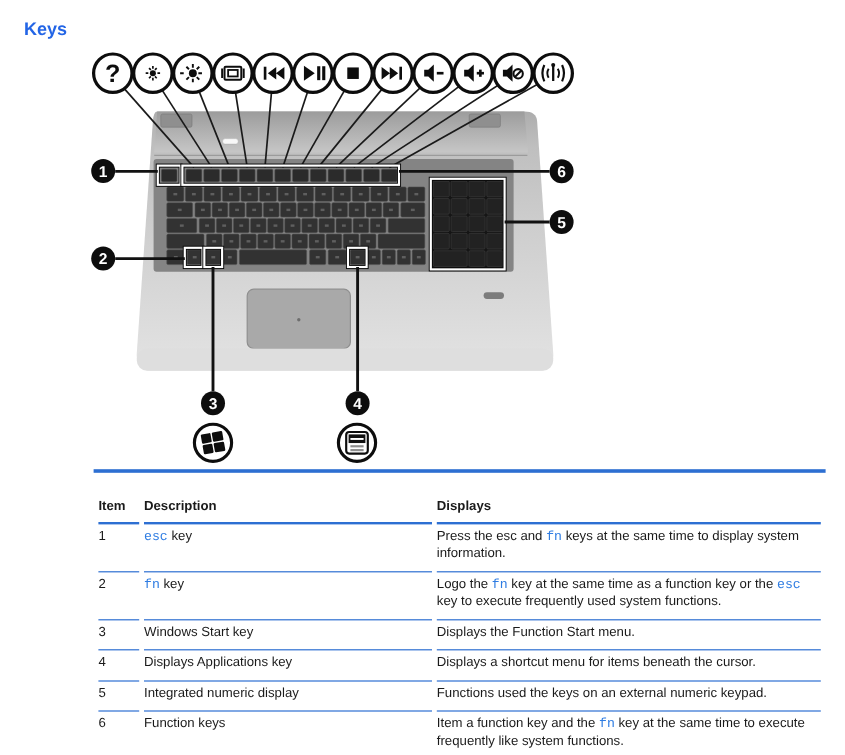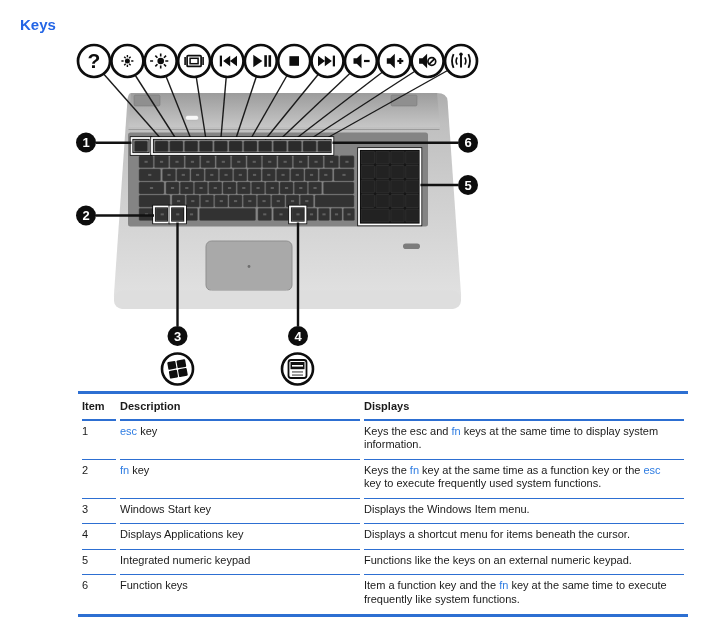--- a/index.html
+++ b/index.html
@@ -5,24 +5,24 @@
   html,body{margin:0;padding:0;background:#fff;}
   .page{position:relative;width:704px;height:629px;background:#fff;overflow:hidden;
         font-family:"Liberation Sans",sans-serif;}
   .title{position:absolute;left:20px;top:6px;font-size:15px;font-weight:bold;color:#2365e6;margin-top:10px;}
   svg.illus{position:absolute;left:0;top:0;font-family:"Liberation Sans",sans-serif;}
   .tablewrap{position:absolute;left:78px;top:391px;width:610px;
              border-top:3px solid #2d6fd2;border-bottom:3px solid #2d6fd2;}
   table.keys{width:100%;border-collapse:separate;border-spacing:4px 0;
              font-size:11px;line-height:13.5px;color:#1a1a1a;}
   table.keys th{font-weight:bold;text-align:left;vertical-align:top;
-                border-bottom:2px solid #2d6fd2;padding:6px 2px 5px 0;}
+                border-bottom:2px solid #2d6fd2;padding:22px 2px 5px 0;}
   table.keys td{vertical-align:top;border-bottom:1.5px solid #2d6fd2;padding:4px 4px 7px 0;}
   table.keys tr.last td{border-bottom:none;padding-bottom:8px;}
-  .xref{color:#2e7ce2;cursor:pointer;}
+  .xref{color:#2e7ce2;cursor:pointer;font-family:Liberation Mono, monospace;}
 </style>
 </head>
 <body>
 
 <div class="page">
 
   <div class="title">Keys</div>
 
   <svg class="illus" width="704" height="390" viewBox="0 0 704 390">
     <defs>
@@ -385,41 +385,41 @@
         <tr>
           <th>Item</th>
           <th>Description</th>
           <th>Displays</th>
         </tr>
       </thead>
       <tbody id="tb">
           <tr>
             <td>1</td>
             <td><span class="xref">esc</span><span> key</span></td>
-            <td><span>Keys the esc and </span><span class="xref">fn</span><span> keys at the same time to display system information.</span></td>
+            <td><span>Press the esc and </span><span class="xref">fn</span><span> keys at the same time to display system information.</span></td>
           </tr>
           <tr>
             <td>2</td>
             <td><span class="xref">fn</span><span> key</span></td>
-            <td><span>Keys the </span><span class="xref">fn</span><span> key at the same time as a function key or the </span><span class="xref">esc</span><span> key to execute frequently used system functions.</span></td>
+            <td><span>Logo the </span><span class="xref">fn</span><span> key at the same time as a function key or the </span><span class="xref">esc</span><span> key to execute frequently used system functions.</span></td>
           </tr>
           <tr>
             <td>3</td>
             <td><span>Windows Start key</span></td>
-            <td><span>Displays the Windows Item menu.</span></td>
+            <td><span>Displays the Function Start menu.</span></td>
           </tr>
           <tr>
             <td>4</td>
             <td><span>Displays Applications key</span></td>
             <td><span>Displays a shortcut menu for items beneath the cursor.</span></td>
           </tr>
           <tr>
             <td>5</td>
-            <td><span>Integrated numeric keypad</span></td>
-            <td><span>Functions like the keys on an external numeric keypad.</span></td>
+            <td><span>Integrated numeric display</span></td>
+            <td><span>Functions used the keys on an external numeric keypad.</span></td>
           </tr>
           <tr class="last">
             <td>6</td>
             <td><span>Function keys</span></td>
             <td><span>Item a function key and the </span><span class="xref">fn</span><span> key at the same time to execute frequently like system functions.</span></td>
           </tr>
         </tbody>
     </table>
   </div>
 

